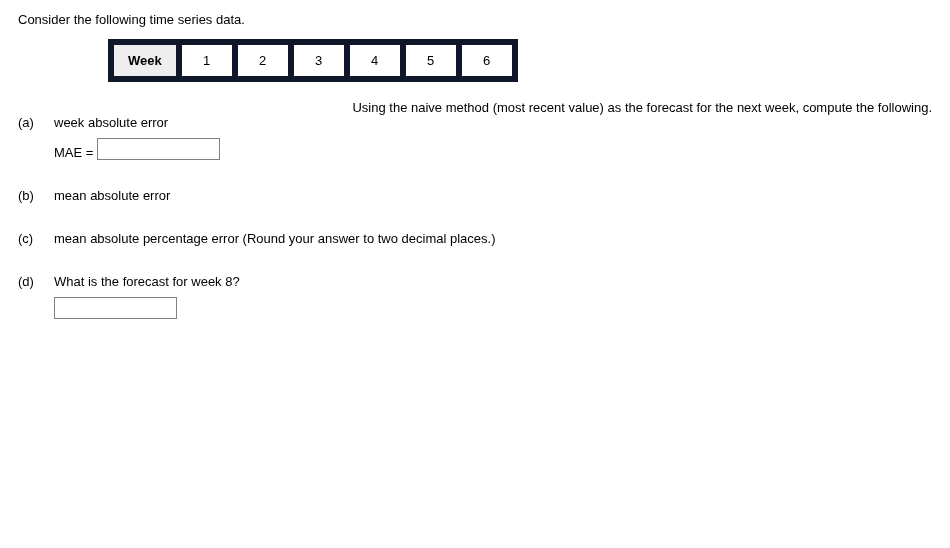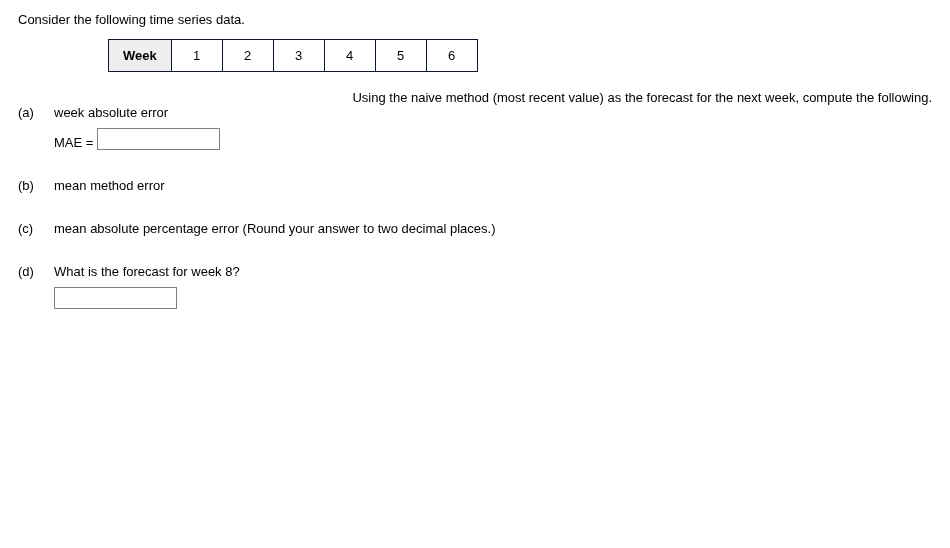--- a/index.html
+++ b/index.html
@@ -13,21 +13,21 @@
       box-sizing: border-box;
     }
     .intro {
       margin-bottom: 12px;
     }
     .data-table {
       border-collapse: collapse;
       margin: 6px 0 18px 90px;
     }
     .data-table td {
-      border: 1px solid #0f172a;
+      border: 6px solid #0f172a;
       padding: 8px 10px;
       text-align: center;
       min-width: 30px;
       font-size: 13px;
     }
     .data-table td.hdr {
       background: #eee;
       font-weight: bold;
       padding-left: 14px;
       padding-right: 14px;
@@ -99,21 +99,21 @@
   </div>
   <div class="answer-line">
     <span class="pre">MAE =</span>
     <input class="ans" type="text" value="" style="">
   </div>
 </div>
 
 <div class="part">
   <div class="part-row">
     <div class="part-label">(b)</div>
-    <div class="part-body">mean method error</div>
+    <div class="part-body">mean absolute error</div>
   </div>
 </div>
 
 <div class="part">
   <div class="part-row">
     <div class="part-label">(c)</div>
     <div class="part-body">mean absolute percentage error (Round your answer to two decimal places.)</div>
   </div>
 </div>
 

